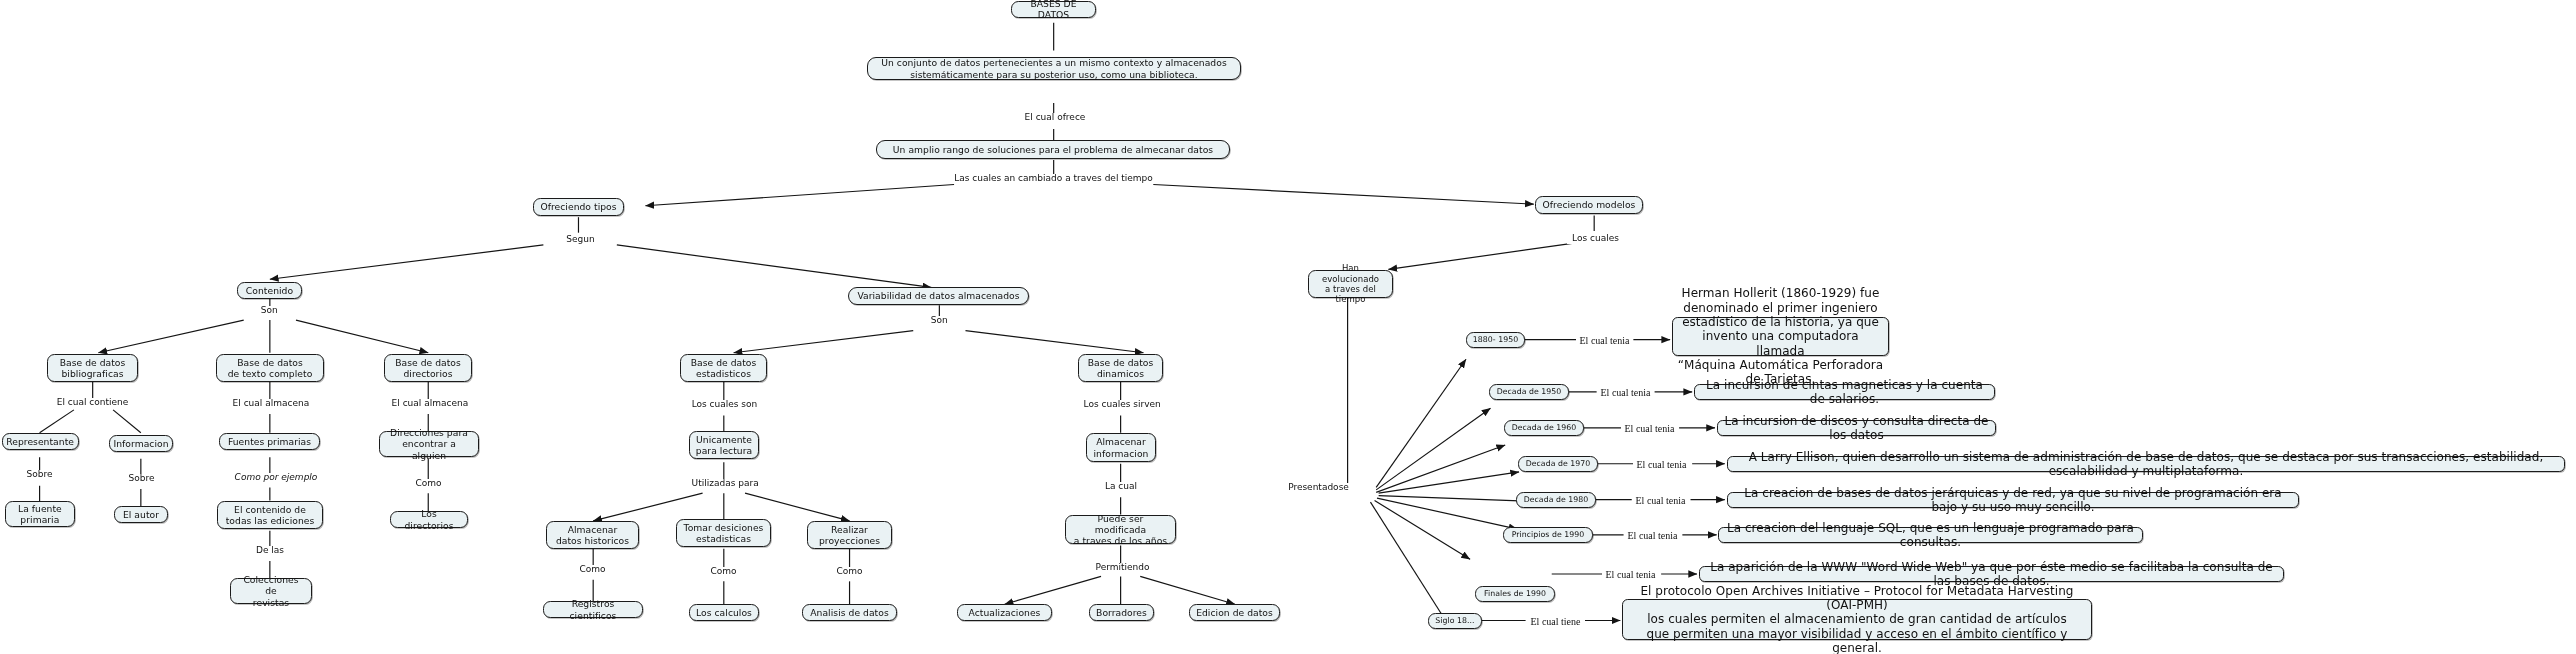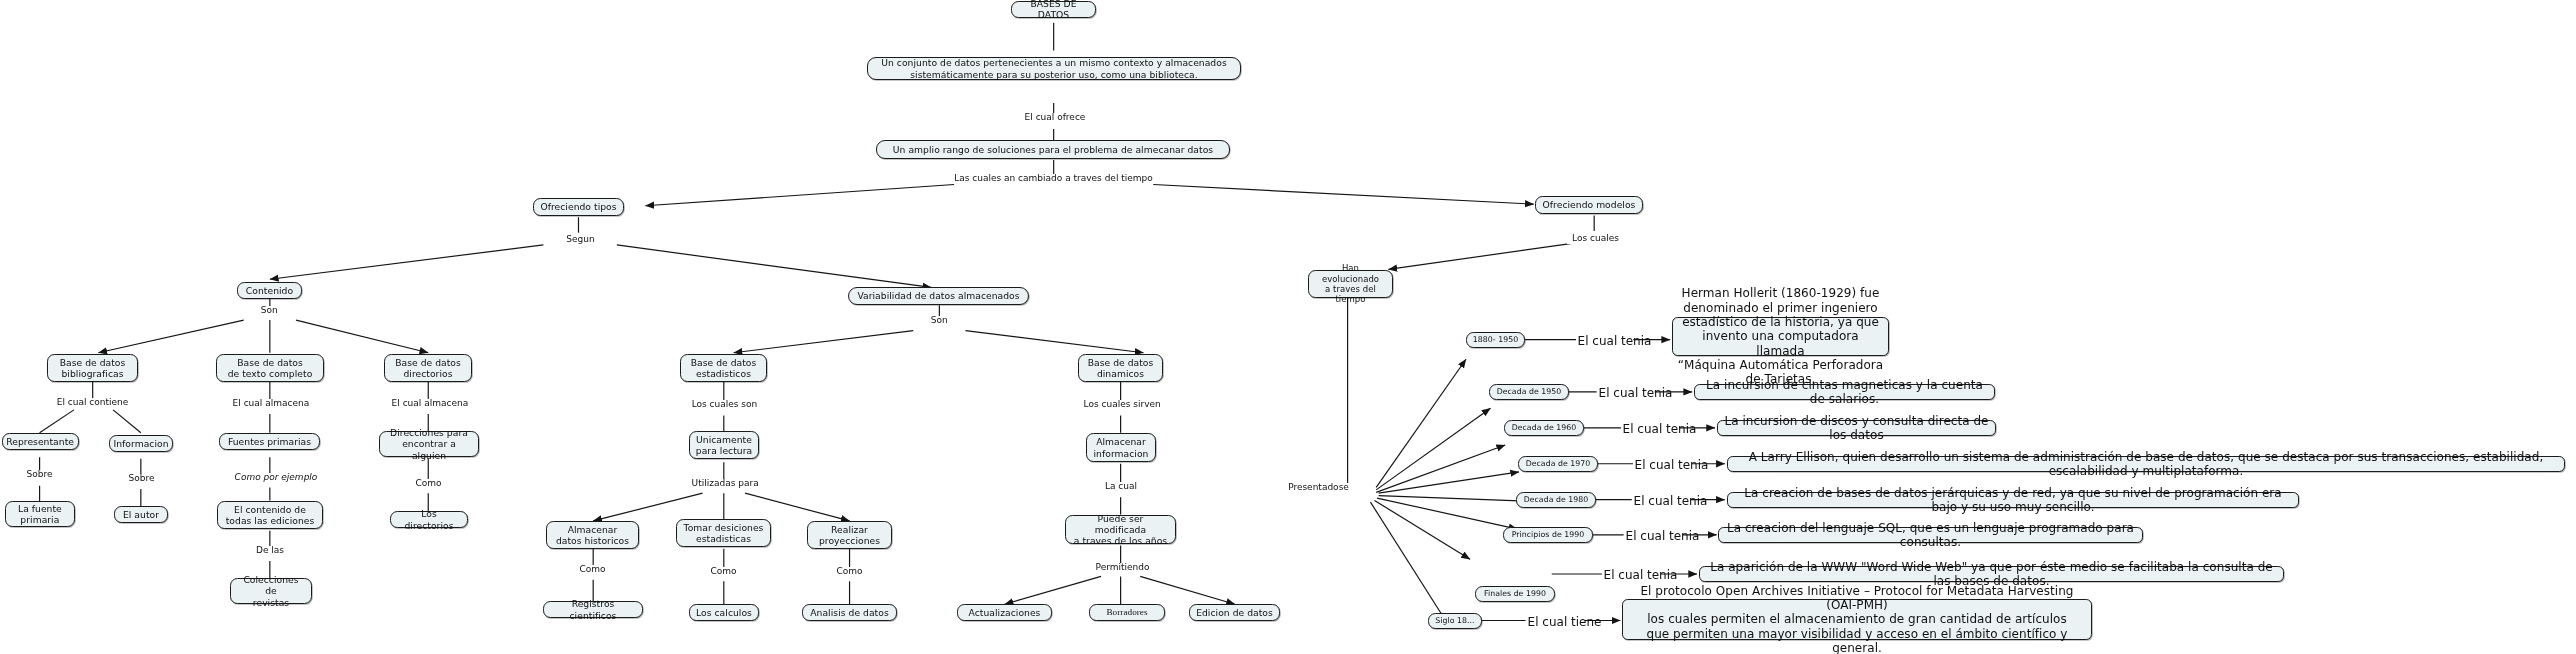--- a/index.html
+++ b/index.html
@@ -37,21 +37,21 @@
   .elabel {
     position:absolute;
     color:#111111;
     font-size:9px;
     line-height:1.1;
     background:#ffffff;
     white-space:nowrap;
     text-align:center;
     padding:0 1.6px;
   }
-  .elabel.tiny { font-size:12px; }
+  .elabel.tiny { font-size:10px;font-family:Liberation Serif, serif; }
 </style>
 </head>
 <body>
 
 <div id="canvas">
 
   <svg class="edges" viewBox="0 0 3154 801">
     <defs>
       <marker id="ah" markerWidth="9" markerHeight="9" refX="7.4" refY="3.1" orient="auto" markerUnits="strokeWidth">
         <path d="M0,0 L7.6,3.1 L0,6.2 z" fill="#141414"></path>
@@ -258,21 +258,21 @@
   <div class="node" style="left:802px; top:604px; width:95px; height:17px;">Analisis de datos</div>
 
   <div class="node" style="left:1086px; top:433px; width:70px; height:29px;">Almacenar
 informacion</div>
   <div class="elabel" style="left:1103px; top:482px; width:36px;">La cual</div>
   <div class="node" style="left:1065px; top:515px; width:111px; height:29px;">Puede ser modificada
 a traves de los años</div>
   <div class="elabel" style="left:1094px; top:563px; width:54px;">Permitiendo</div>
 
   <div class="node" style="left:957px; top:604px; width:95px; height:17px;">Actualizaciones</div>
-  <div class="node" style="left:1089px; top:604px; width:76px; height:17px;font-family:Liberation Serif, serif;">Borradores</div>
+  <div class="node" style="left:1089px; top:604px; width:65px; height:17px;">Borradores</div>
   <div class="node" style="left:1189px; top:604px; width:91px; height:17px;">Edicion de datos</div>
 
   <div class="node" style="left:1308px; top:270px; width:85px; height:28px; font-size:8.5px;">Han evolucionado
 a traves del tiempo</div>
 
   <div class="elabel" style="left:1284px; top:483px; width:69px;">Presentadose</div>
 
   <div class="node small" style="left:1466px; top:332px; width:59px; height:16.3px;">1880- 1950</div>
   <div class="elabel tiny" style="left:1576px; top:335px; width:57px;">El cual tenia</div>
   <div class="node tiny" style="left:1672px; top:317px; width:217px; height:39px;">Herman Hollerit (1860-1929) fue denominado el primer ingeniero

